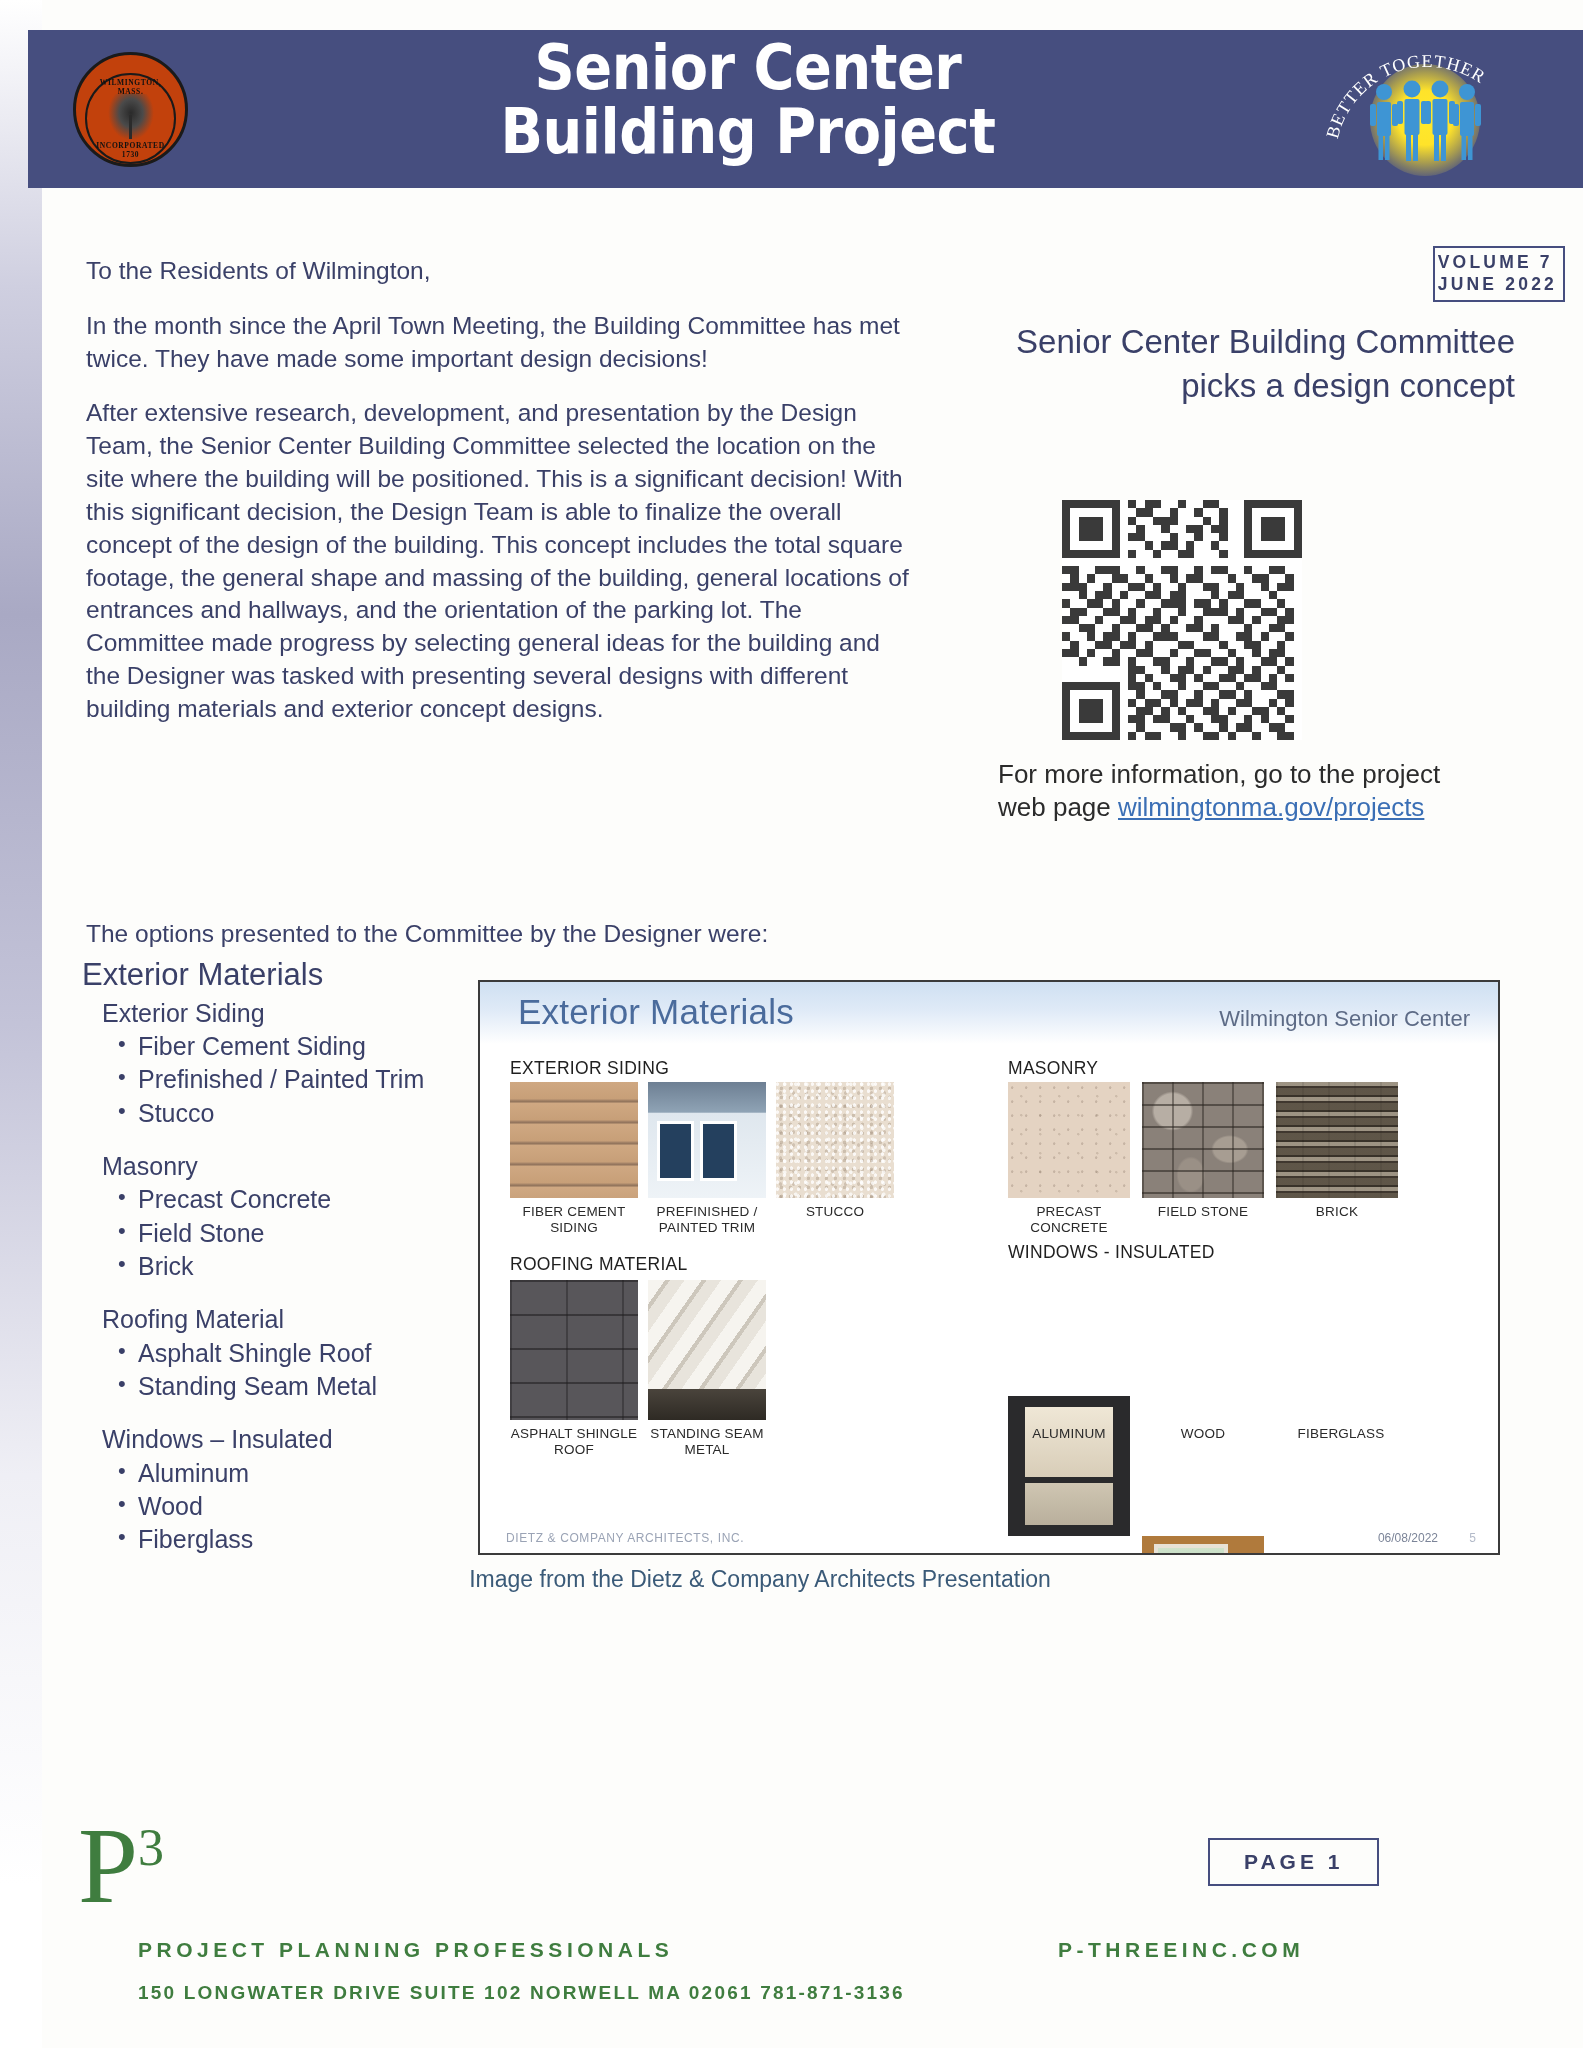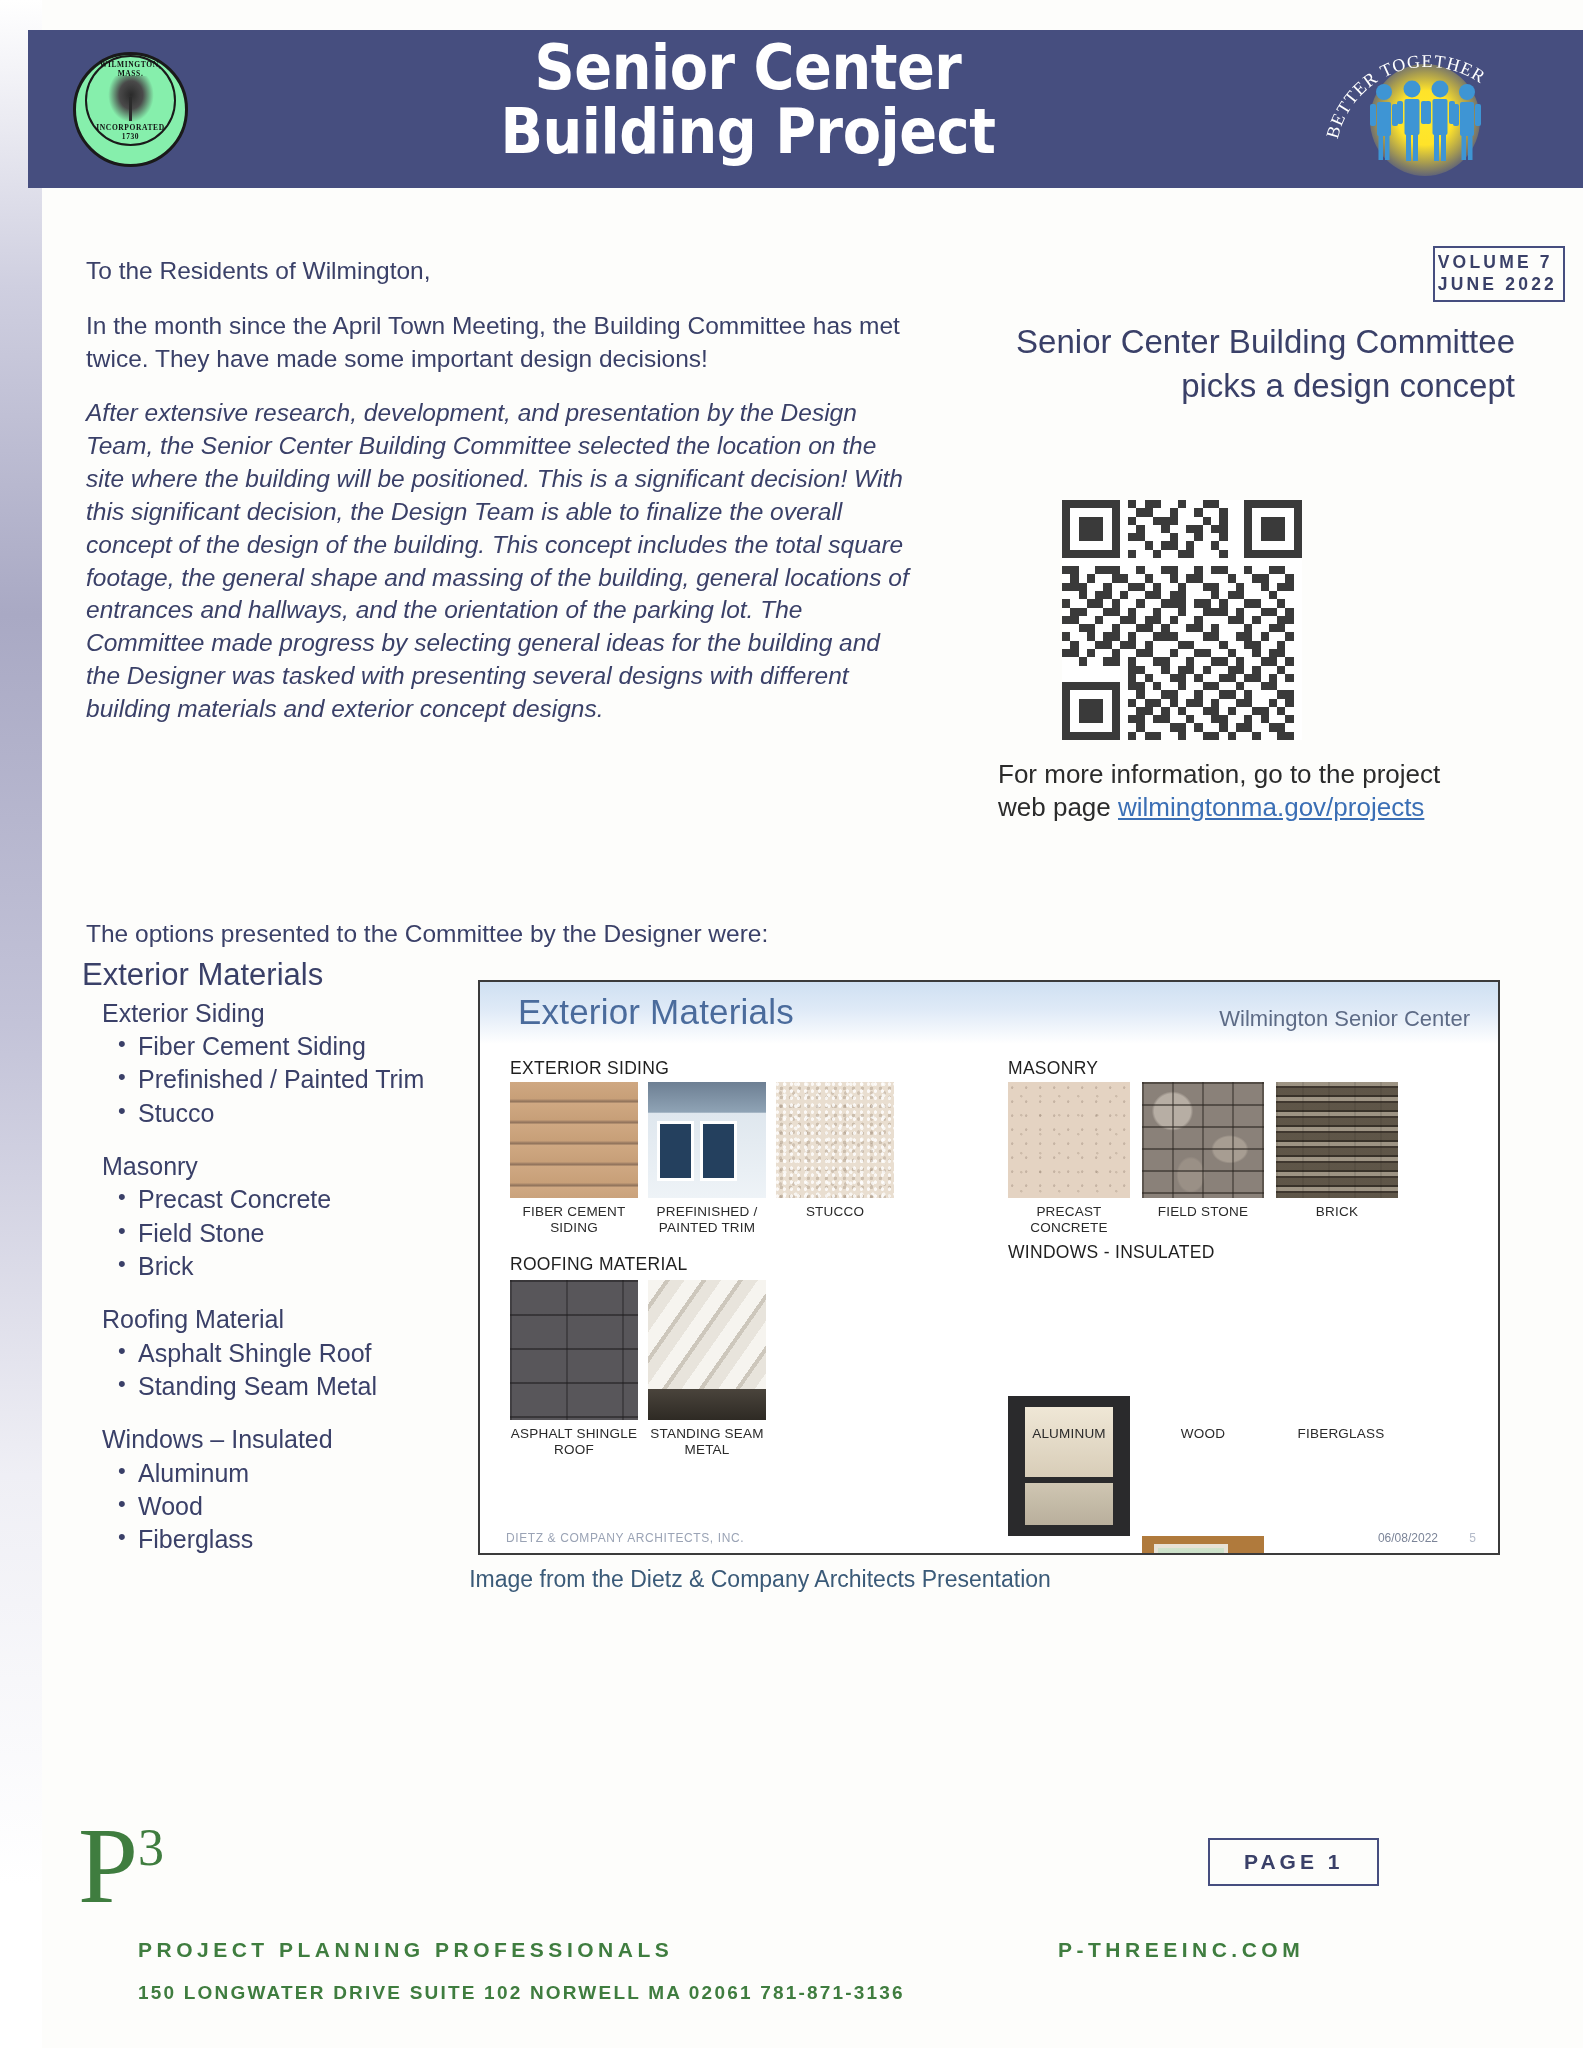--- a/index.html
+++ b/index.html
@@ -24,23 +24,23 @@
   }
   
   .banner {
     position:absolute; left:28px; top:30px; width:1555px; height:158px;
     background:#464e7f;
     overflow:hidden;
   }
   .seal {
     position:absolute; left:45px; top:22px; width:115px; height:115px;
     border-radius:50%;
-    background:#86efac;
+    background:#c2410c;
     border:3px solid #1a1a1a;
-    display:flex; align-items:flex-start; justify-content:center;
+    display:flex; align-items:flex-end; justify-content:center;
   }
   .seal-inner {
     width:91px; height:91px; border-radius:50%;
     border:2px solid #1a1a1a;
     position:relative;
     display:flex; align-items:center; justify-content:center;
   }
   .seal-tree {
     width:52px; height:50px;
     background:
@@ -98,21 +98,21 @@
   .volume-box div {
     font-size:17.5px; letter-spacing:3.2px; color:#3a4068; font-weight:bold;
     white-space:nowrap;
   }
   
   .body-col {
     position:absolute; left:86px; top:255px; width:830px;
     font-size:24.5px; line-height:1.34; color:#3a4068;
   }
   .body-col p { margin:0 0 22px 0; }
-  .body-col p.tight { margin-bottom:0;font-style:italic; }
+  .body-col p.tight { margin-bottom:0; }
   .options-line {
     position:absolute; left:86px; top:920px; width:900px;
     font-size:24.5px; color:#3a4068;
   }
   
   .mat-list {
     position:absolute; left:82px; top:958px; width:400px;
     color:#3a4068;
   }
   .mat-h1 { font-size:31px; margin:0 0 4px 0; line-height:1.12; }

